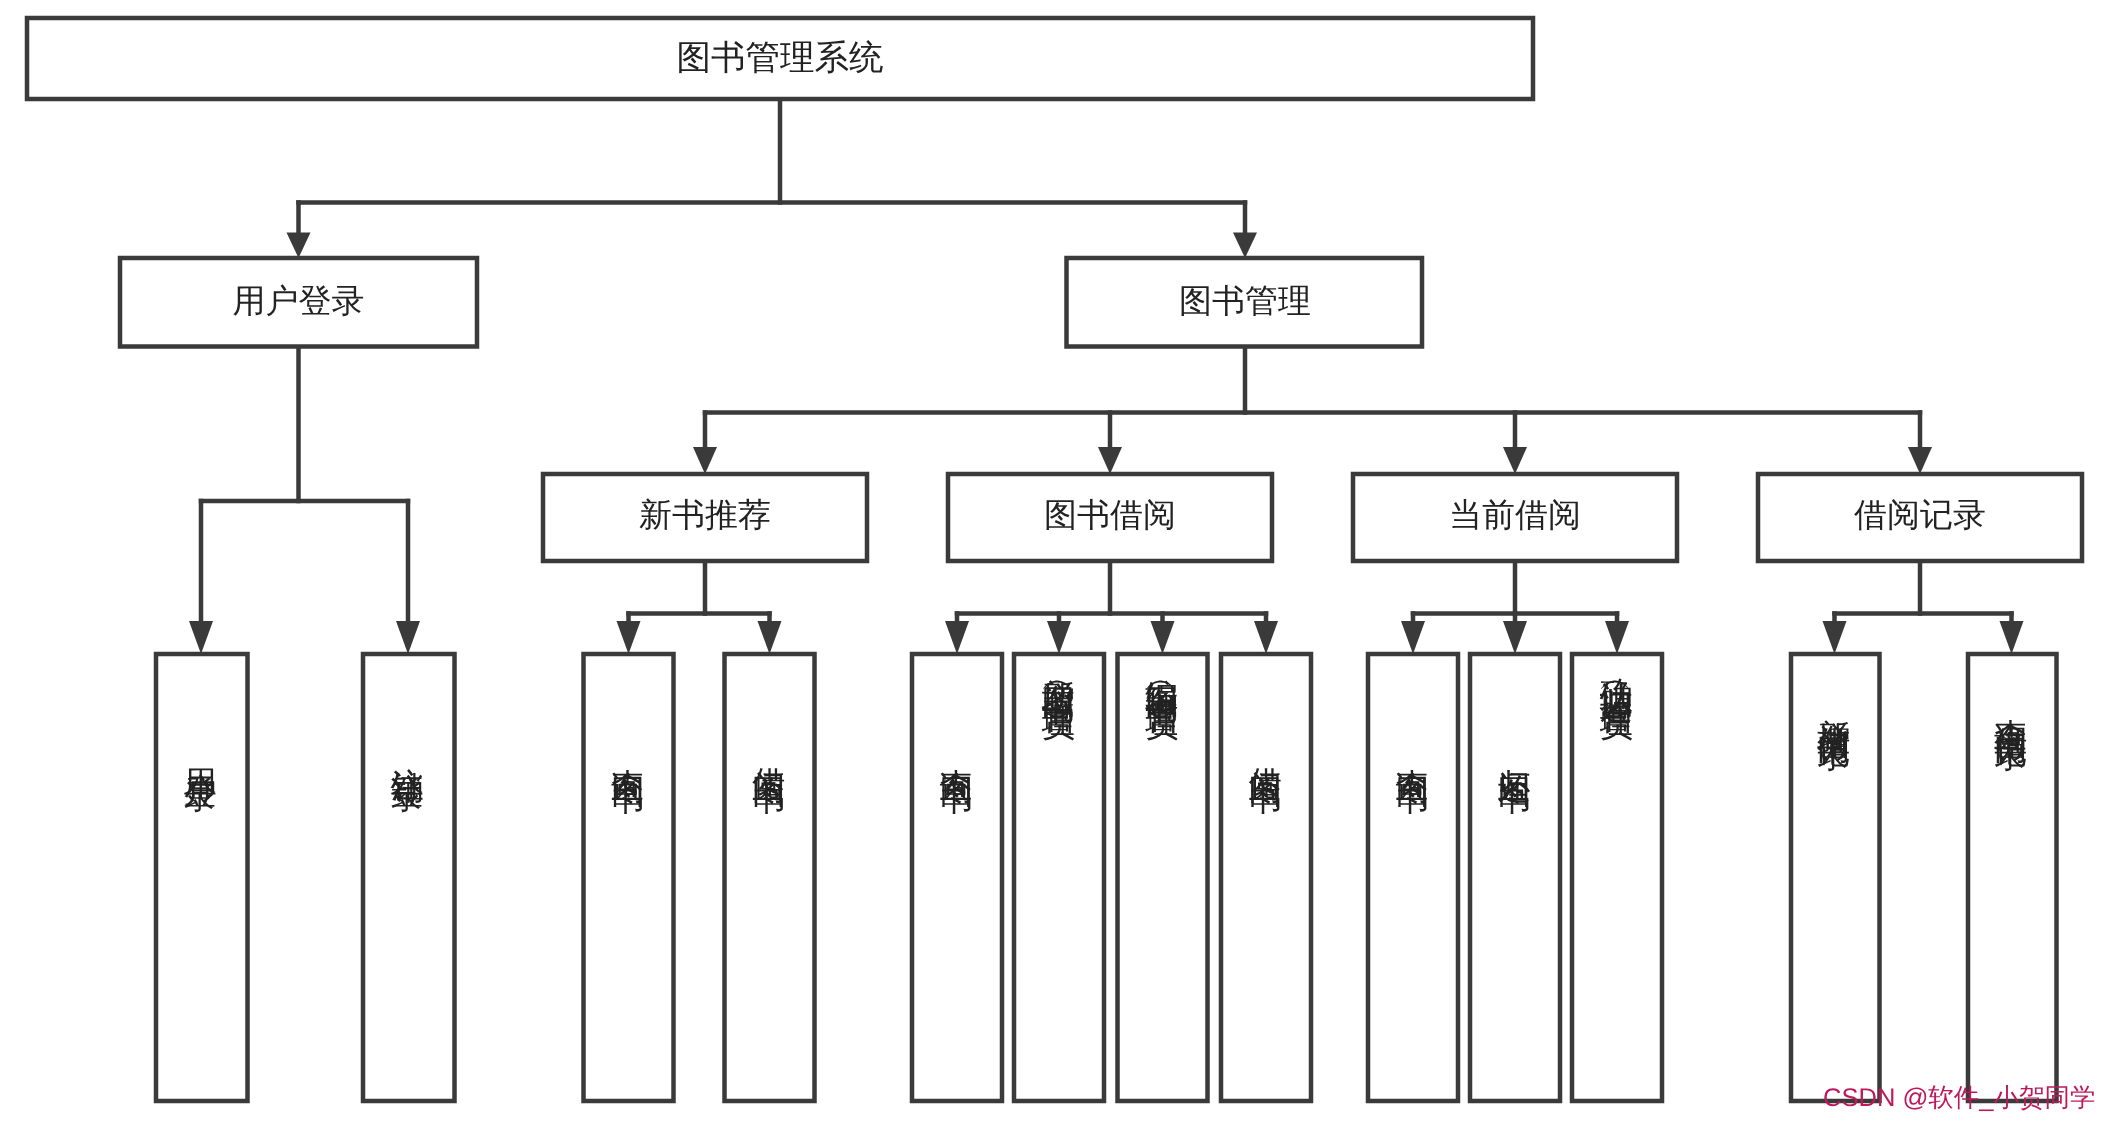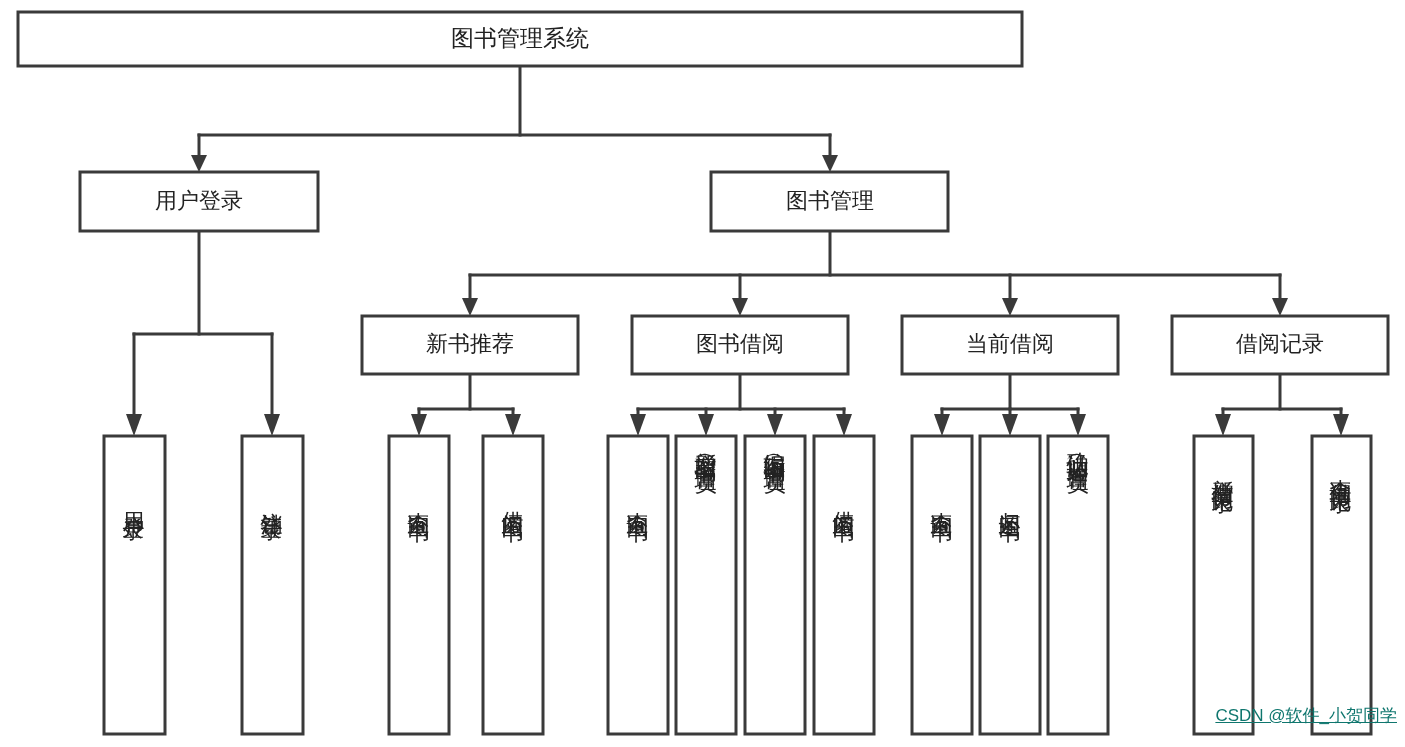--- a/index.html
+++ b/index.html
@@ -19,25 +19,24 @@
   .node-label-title{font-size:23px;}
   .leaf-label{
     font-family:"Liberation Sans","DejaVu Sans",sans-serif;
     font-size:22px;fill:#222222;
     text-anchor:middle;
     writing-mode:vertical-rl;
     glyph-orientation-vertical:0;
     letter-spacing:3px;
   }
   .watermark{
-    position:absolute;right:8px;bottom:20px;
-    font-family:"Liberation Sans","DejaVu Sans",sans-serif;
-    font-size:17px;color:#0f766e;white-space:nowrap;
+    position:absolute;right:8px;bottom:4px;
+    font-family:"Liberation Sans","DejaVu Sans",sans-serif;
+    font-size:17px;color:#be185d;white-space:nowrap;
     pointer-events:none;
-    text-decoration:underline;
   }
 </style>
 </head>
 <body>
 
 <svg id="diagram" viewBox="0 0 1405 747" xmlns="http://www.w3.org/2000/svg">
 
   <g>
 
     <path class="connector" d="M 520 66 L 520 135"></path>

